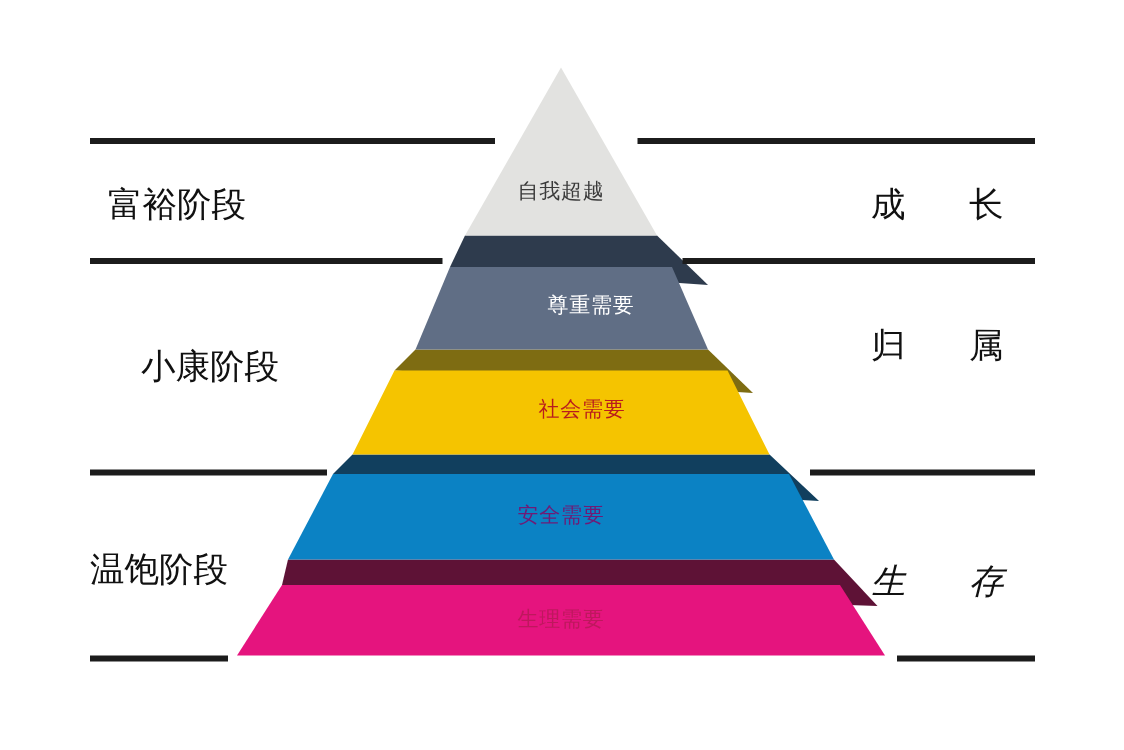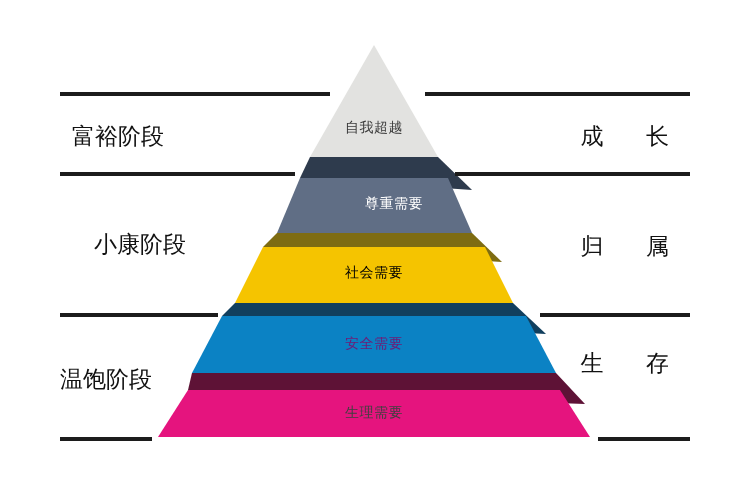--- a/index.html
+++ b/index.html
@@ -74,28 +74,28 @@
       <div class="divider" style="left: 60px; top: 172px; width: 235px; background: rgb(28, 28, 28);"></div>
       <div class="divider" style="left: 455px; top: 172px; width: 235px; background: rgb(28, 28, 28);"></div>
       <div class="divider" style="left: 60px; top: 313px; width: 158px; background: rgb(28, 28, 28);"></div>
       <div class="divider" style="left: 540px; top: 313px; width: 150px; background: rgb(28, 28, 28);"></div>
       <div class="divider" style="left: 60px; top: 437px; width: 92px; background: rgb(28, 28, 28);"></div>
       <div class="divider" style="left: 598px; top: 437px; width: 92px; background: rgb(28, 28, 28);"></div>
     </div>
   <div id="band-label-layer">
       <div class="band-label" style="left: 374px; top: 127px; color: rgb(58, 58, 58);">自我超越</div>
       <div class="band-label" style="left: 394px; top: 203px; color: rgb(255, 255, 255);">尊重需要</div>
-      <div class="band-label" style="left: 374px; top: 272px; color: #000000;">社会需要</div>
+      <div class="band-label" style="left: 388px; top: 272px; color: #b91c1c;">社会需要</div>
       <div class="band-label" style="left: 374px; top: 343px; color: #701a75;">安全需要</div>
-      <div class="band-label" style="left: 374px; top: 412px; color: #404040;">生理需要</div>
+      <div class="band-label" style="left: 374px; top: 412px; color: #be185d;">生理需要</div>
     </div>
   <div id="left-label-layer">
       <div class="side-label left" style="top: 125px; left: 72px;">富裕阶段</div>
       <div class="side-label left" style="top: 233px; left: 72px; margin-left: 22px;">小康阶段</div>
       <div class="side-label left" style="top: 368px; left: 60px; text-align: center;">温饱阶段</div>
     </div>
   <div id="right-label-layer">
       <div class="side-label right" style="top: 125px;">成 长</div>
-      <div class="side-label right" style="top: 235px; margin-left: 20px;">归 属</div>
-      <div class="side-label right" style="top: 352px;">生 存</div>
+      <div class="side-label right" style="top: 219px; margin-left: 20px;">归 属</div>
+      <div class="side-label right" style="top: 376px; font-style: italic;">生 存</div>
     </div>
 
 </div>
 
 </body></html>

